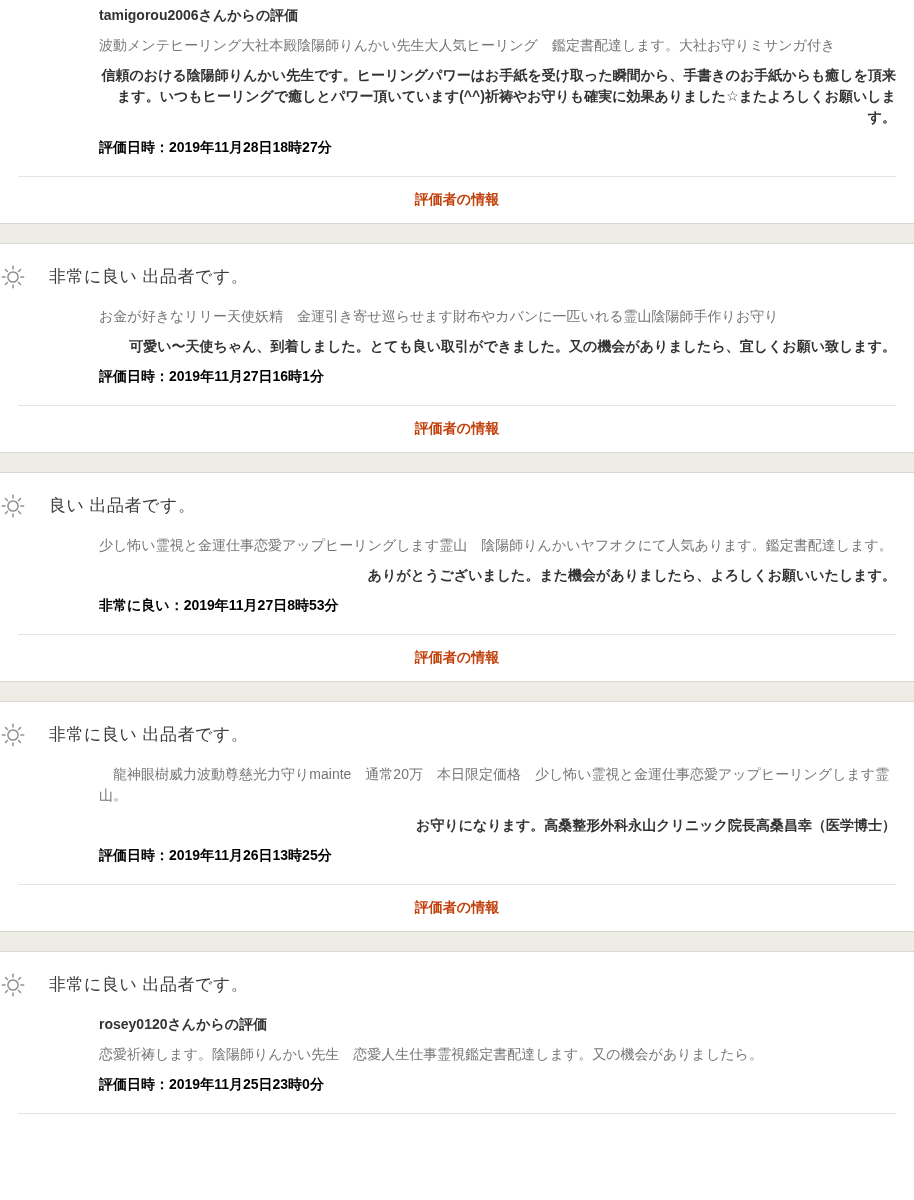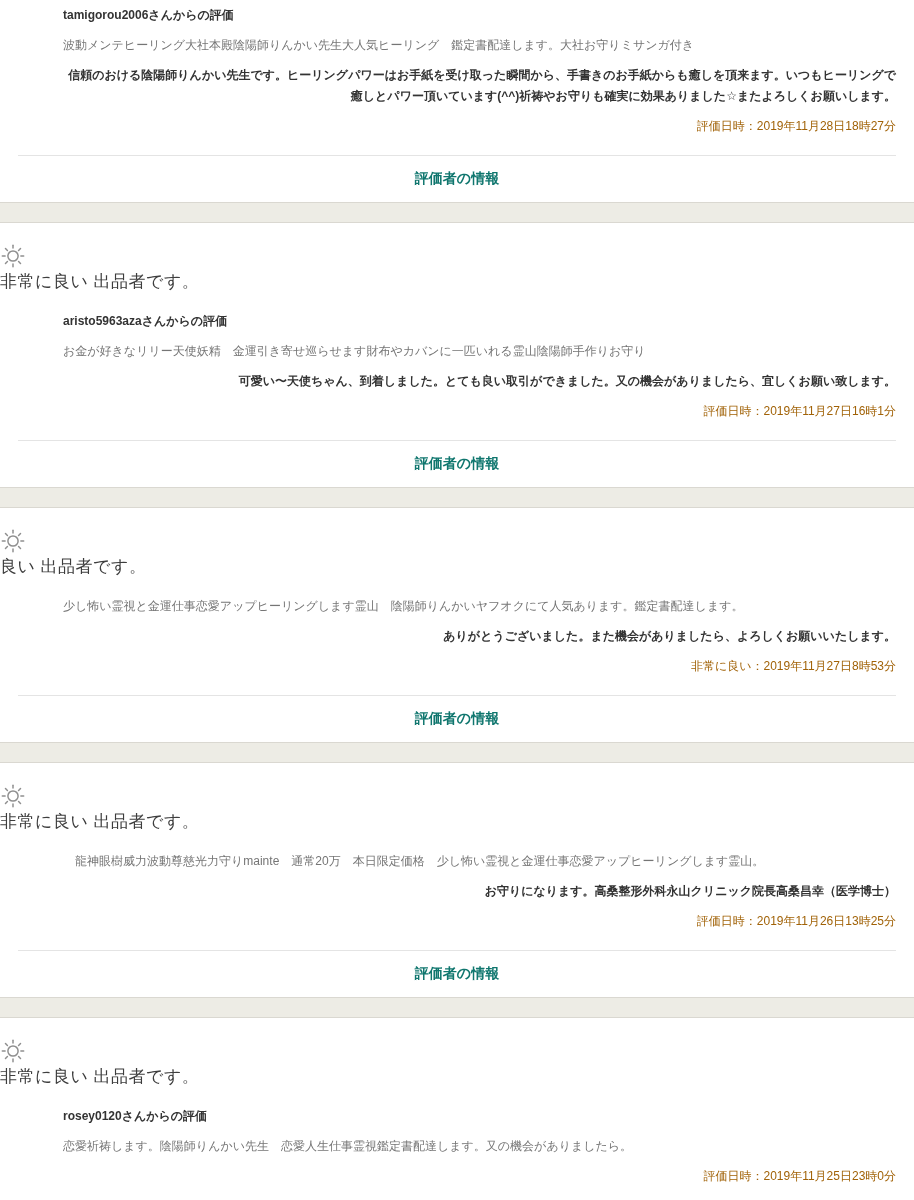--- a/index.html
+++ b/index.html
@@ -4,34 +4,34 @@
 <style>
   * { margin:0; padding:0; box-sizing:border-box; }
   html,body { background:#ffffff; }
   body {
     width:914px; min-height:1200px;
     font-family:"Liberation Sans","DejaVu Sans",sans-serif;
     color:#333333;
     overflow-x:hidden;
   }
   .details { padding:0 18px 0 63px; }
-  .details p { font-size:12px; line-height:21px; margin-bottom:9px; }
+  .details p { font-size:14px; line-height:21px; margin-bottom:9px;margin-left:36px; }
   .user    { font-weight:bold; color:#333333; }
   .item    { font-weight:normal; color:#757575; }
   .comment { font-weight:bold; color:#333333;text-align:right; }
-  .date    { font-weight:normal; color:#a16207;text-align:right; }
+  .date    { font-weight:bold; color:#000000; }
 
-  .heading-row { display:flex; align-items:flex-start; padding:20px 18px 0 0; margin-bottom:16px;flex-direction:column; }
+  .heading-row { display:flex; align-items:center; padding:20px 18px 0 0; margin-bottom:16px; }
   .sun { width:26px; height:26px; margin-right:23px; flex:none; display:block; }
   .rating { font-size:17px; font-weight:400; color:#3d3d3d; line-height:26px; letter-spacing:0.5px; }
 
   .rater-bar { margin-top:18px; }
   .rater-divider { border-top:1px solid #e4e4e4; margin:0 18px; height:0; }
   .rater-info {
-    text-align:center; font-size:14px; font-weight:bold; color:#0f766e;
+    text-align:center; font-size:14px; font-weight:bold; color:#c2410c;
     padding:12px 0 13px; cursor:pointer; line-height:21px;
   }
   .band {
     height:21px; background:#edece5;
     border-top:1px solid #dad8d1; border-bottom:1px solid #dad8d1;
   }
   .partial .details { padding-top:5px; }
   .end-divider { border-top:1px solid #e4e4e4; margin:0 18px; height:0; }
   .bottom-spacer { height:8px; }
 </style>
@@ -63,21 +63,20 @@
           <line x1="14" y1="22.5" x2="14" y2="25.5"></line>
         <line x1="20" y1="8" x2="22.1" y2="5.9"></line>
           <line x1="8" y1="8" x2="5.9" y2="5.9"></line>
         <line x1="20" y1="20" x2="22.1" y2="22.1"></line>
           <line x1="8" y1="20" x2="5.9" y2="22.1"></line>
       </svg>
     </span>
     <h2 class="rating">非常に良い 出品者です。</h2>
   </div>
   <div class="details">
-    <p class="user">aristo5963azaさんからの評価</p>
     <p class="item">お金が好きなリリー天使妖精　金運引き寄せ巡らせます財布やカバンに一匹いれる霊山陰陽師手作りお守り</p>
     <p class="comment">可愛い〜天使ちゃん、到着しました。とても良い取引ができました。又の機会がありましたら、宜しくお願い致します。</p>
     <p class="date">評価日時：2019年11月27日16時1分</p>
   </div>
   <div class="rater-bar">
     <div class="rater-divider"></div>
     <div class="rater-info" role="button">評価者の情報</div>
   </div>
 </section>
 <div class="band"></div>

